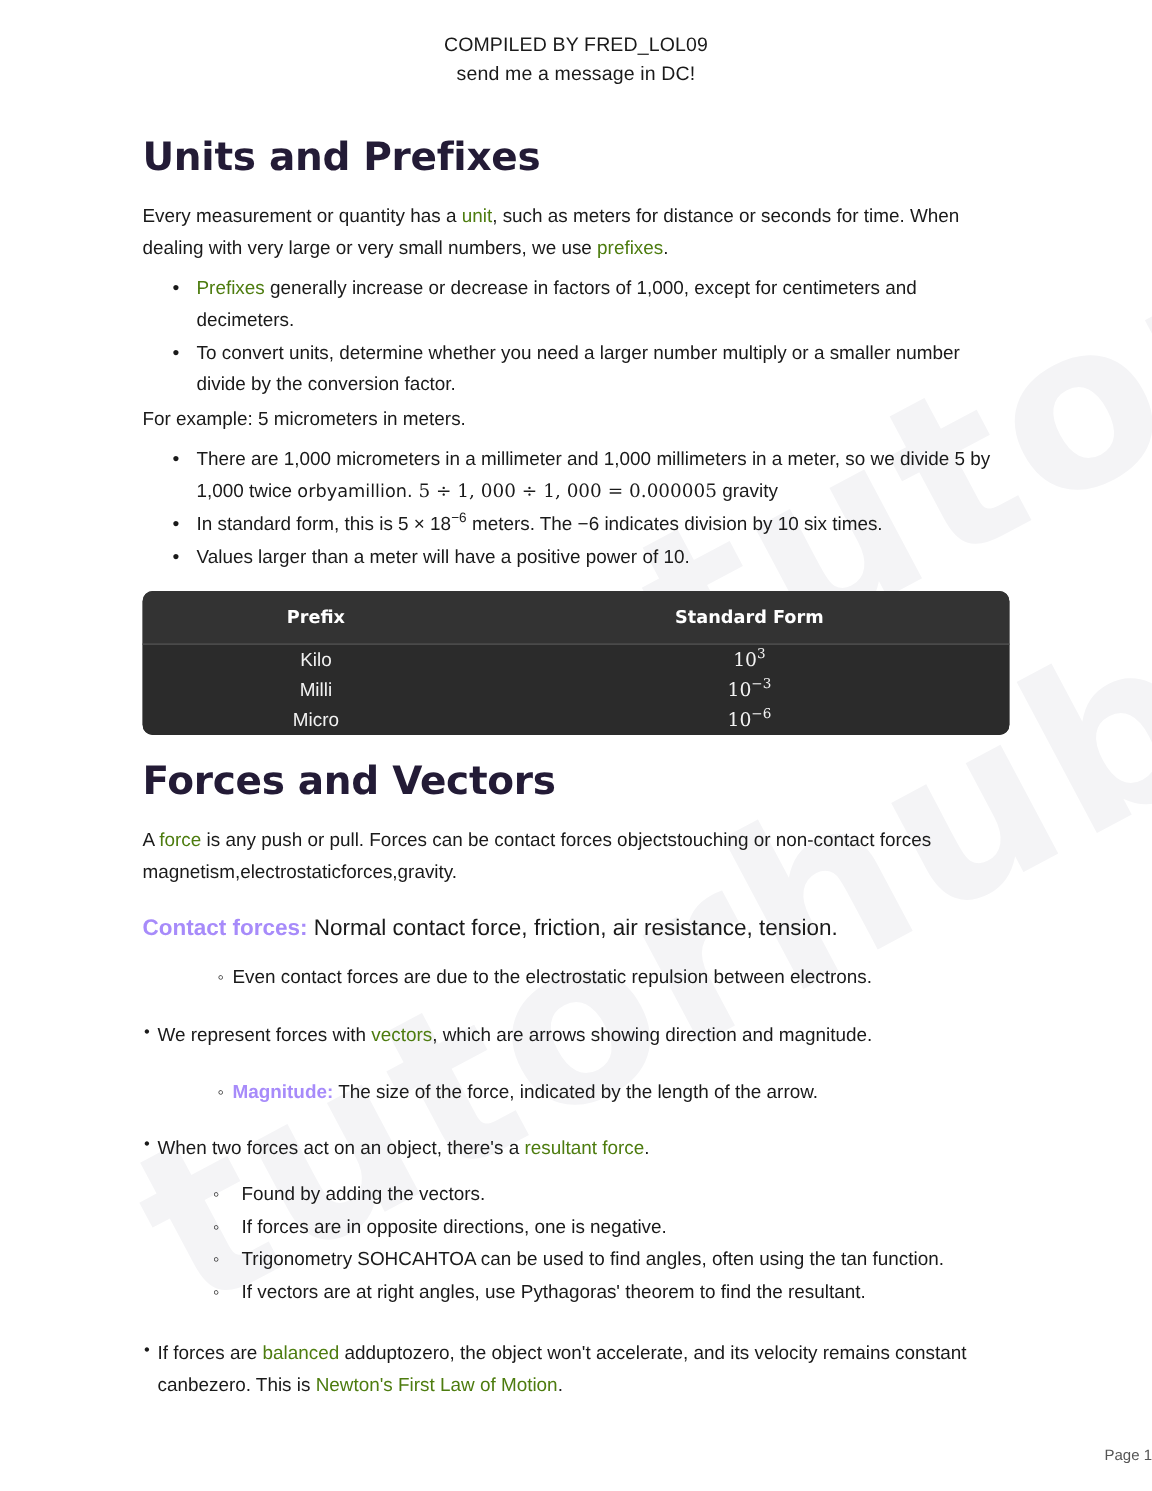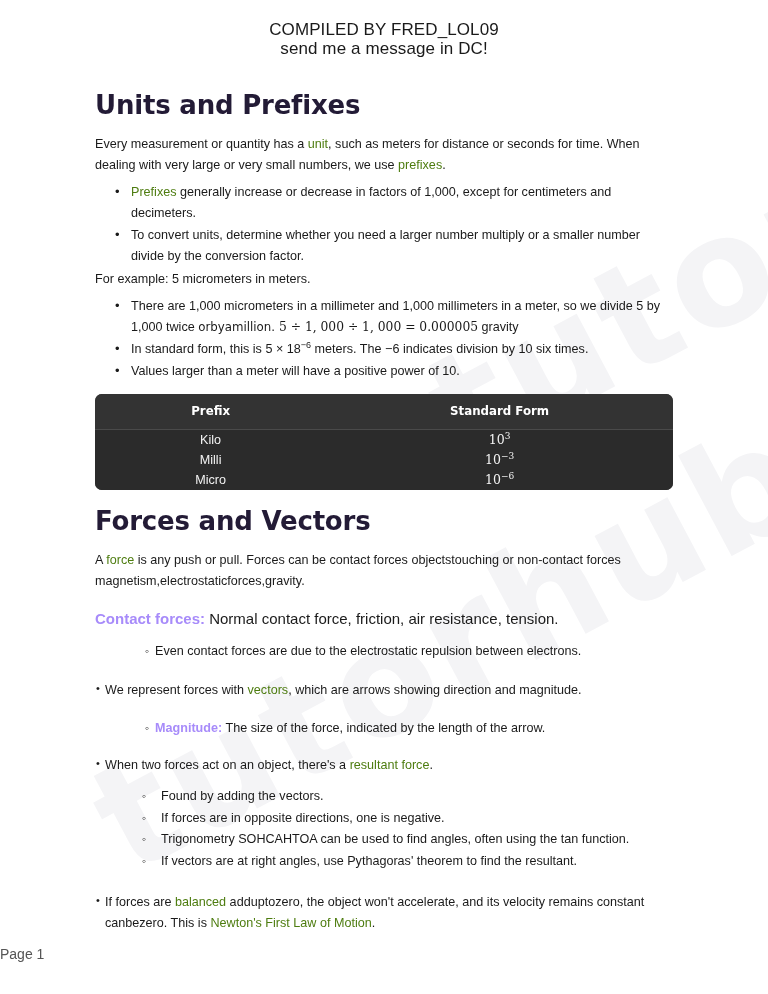--- a/index.html
+++ b/index.html
@@ -40,21 +40,21 @@
   .wm-b { font-size: 150px; left: 60px;  top: 560px; transform: rotate(-28deg); }
 
   .content {
     position: relative;
     z-index: 1;
   }
 
   .doc-header {
     text-align: center;
     padding-top: 20px;
-    font-size: 17px;
+    font-size: 13px;
     line-height: 19px;
     color: #1a1a1a;
   }
   .doc-header div { letter-spacing: 0.1px; }
 
   .body-wrap {
     padding: 0 95px 0 95px;
   }
 
   h1.section {
@@ -202,23 +202,23 @@
     color: #f2f2f2;
   }
   table.prefix tbody td.sf {
     font-family: "DejaVu Serif", serif;
     font-size: 12.5px;
   }
 
   .footer {
     position: absolute;
     left: 0; right: 0;
-    bottom: 32px;
-    text-align: left;
-    font-size: 14px;
+    bottom: 18px;
+    text-align: right;
+    font-size: 10px;
     color: #555555;
     z-index: 1;
   }
 </style>
 </head>
 <body>
 
 <div class="page">
 
   <div class="watermark">

